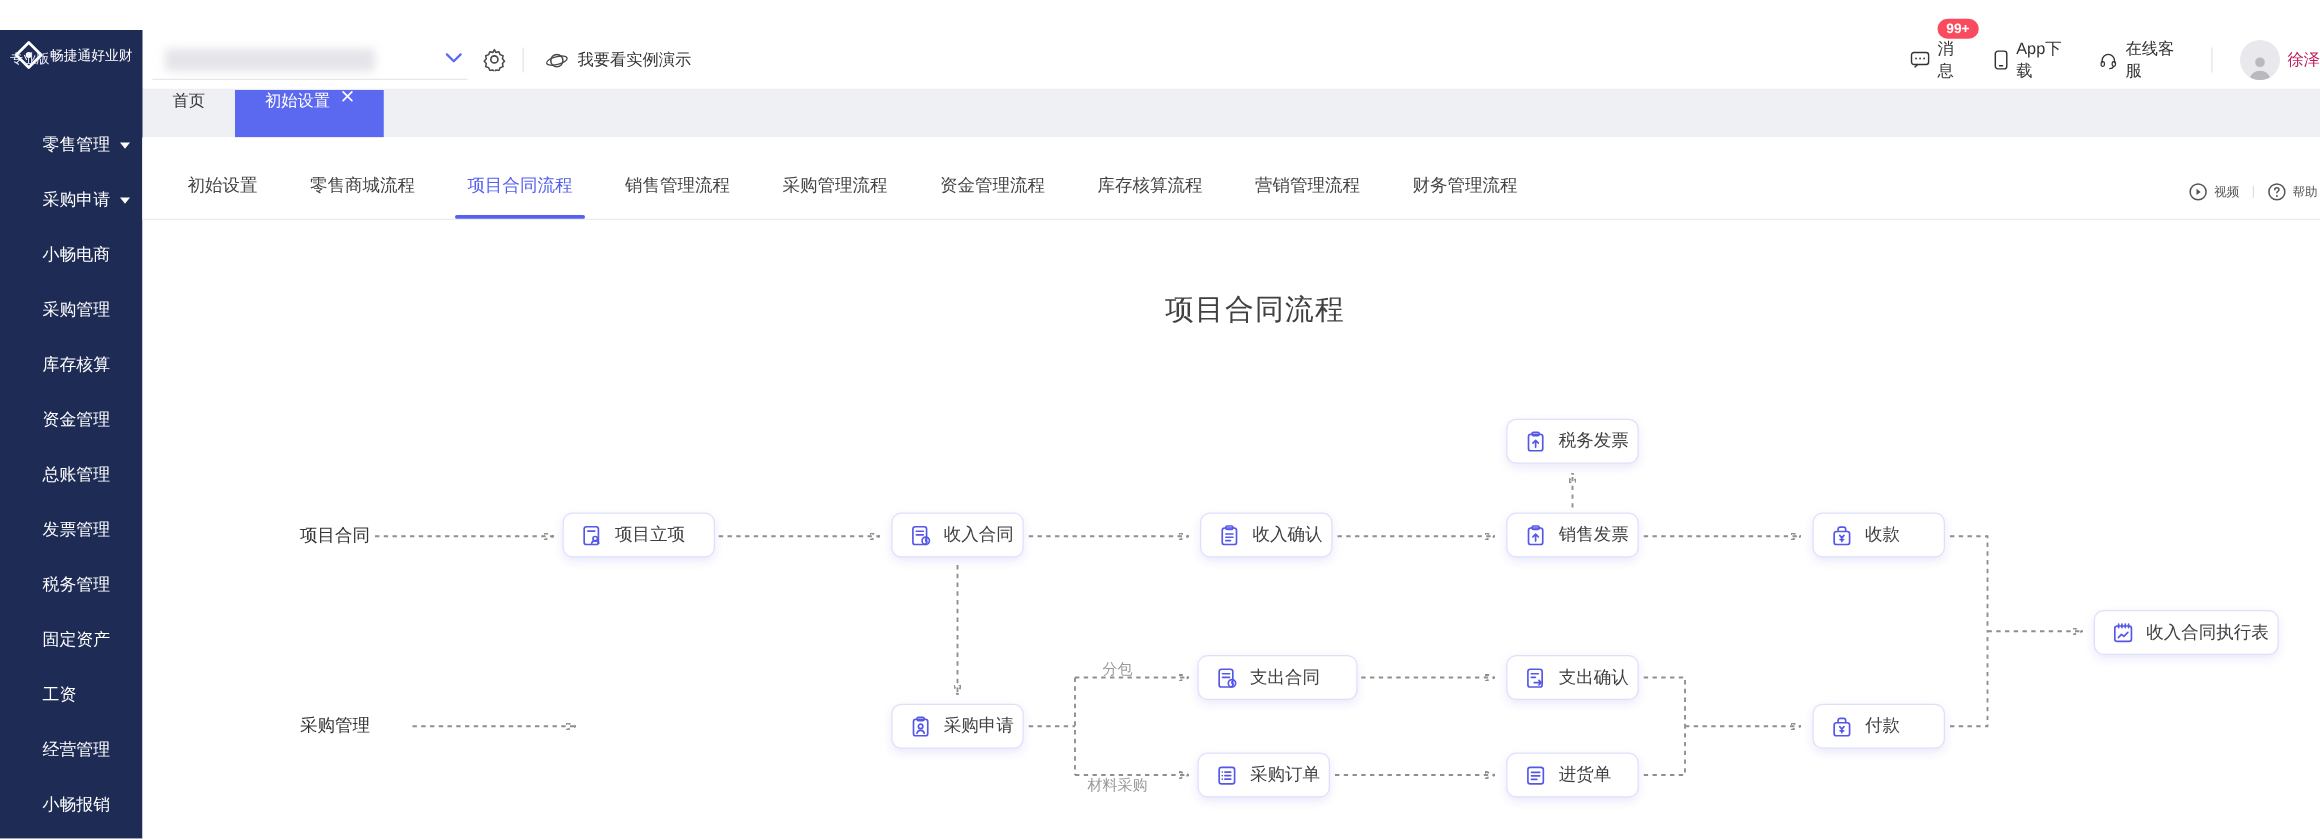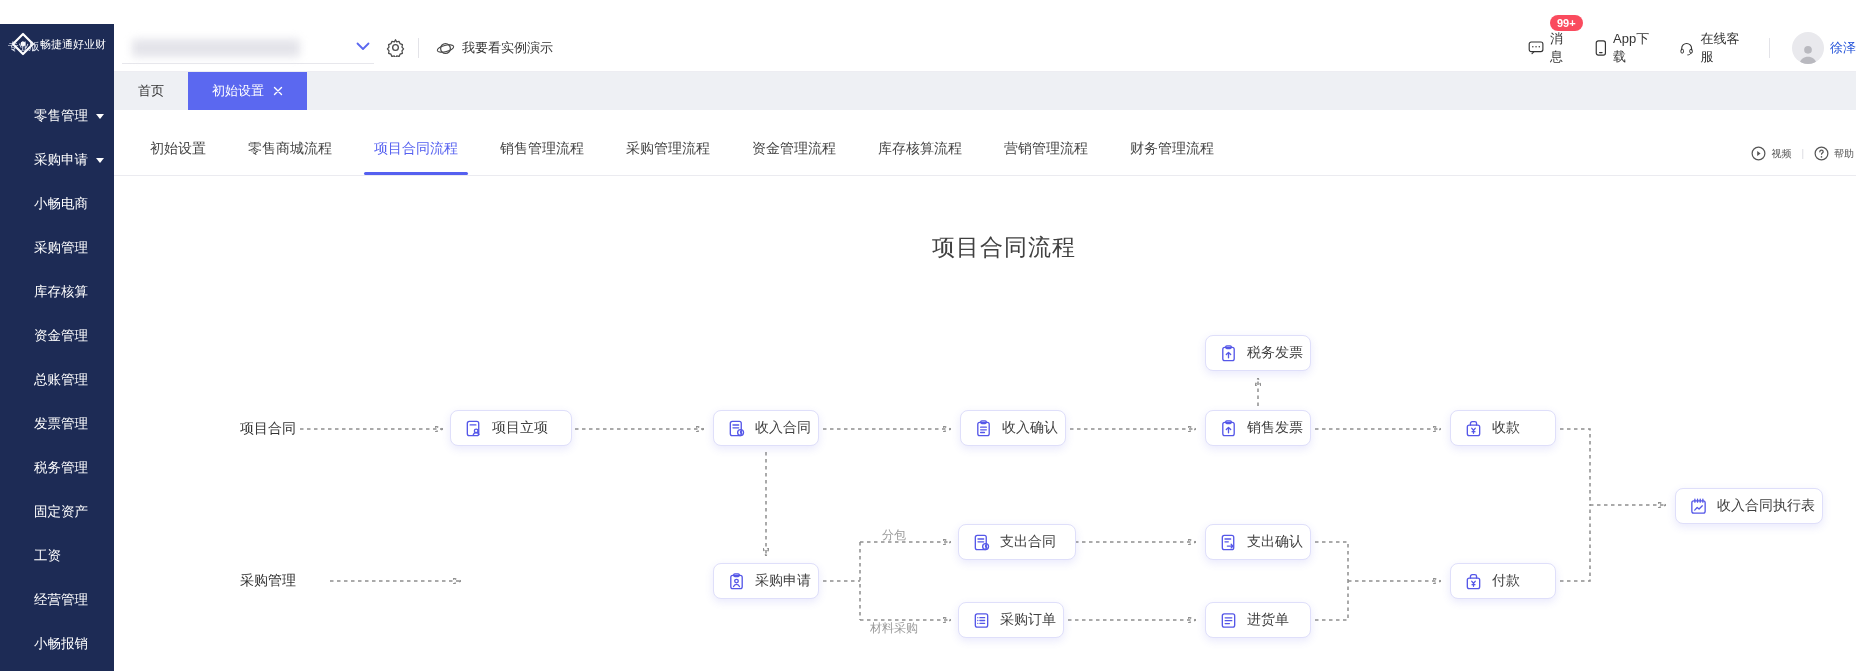--- a/index.html
+++ b/index.html
@@ -18,25 +18,25 @@
   .search-wrap { position:absolute; left:122px; top:8px; width:252px; height:32px; border-bottom:1px solid #e7e7ec; }
   .search-blur { position:absolute; left:10px; top:7px; width:168px; height:18px; background:#e4e4ea; border-radius:3px; filter:blur(4px); }
   .search-chevron { position:absolute; right:4px; top:10px; }
   .gear-btn { position:absolute; left:386px; top:14px; }
   .hdr-divider { position:absolute; top:14px; width:1px; height:20px; background:#e3e3e8; }
   .demo-link { position:absolute; left:436px; top:15px; display:flex; align-items:center; gap:7px; font-size:13px; color:#333; cursor:pointer; }
   .hdr-right { position:absolute; left:1528px; top:0; height:48px; display:flex; align-items:center; gap:22px; }
   .hdr-item { display:flex; align-items:center; gap:6px; font-size:13px; color:#333; cursor:pointer; position:relative; }
   .badge { position:absolute; left:22px; top:-15px; background:#fa4b5e; color:#fff; font-size:11px; line-height:16px; padding:0 7px; border-radius:9px; font-weight:bold; }
   .avatar { width:32px; height:32px; border-radius:50%; background:#e9e9ed; display:flex; align-items:flex-end; justify-content:center; overflow:hidden; }
-  .username { font-size:13px; color:#1d4ed8; white-space:nowrap; }
+  .username { font-size:13px; color:#be185d; white-space:nowrap; }
 
   
   .tabstrip { position:absolute; left:114px; top:72px; width:1742px; height:38px; background:#eef0f4; display:flex; align-items:stretch; }
-  .wtab { display:flex; align-items:center; padding:0 24px; font-size:13px; color:#333; cursor:pointer; }
+  .wtab { display:flex; align-items:flex-start; padding:0 24px; font-size:13px; color:#333; cursor:pointer; }
   .wtab.active { background:#5b68f0; color:#fff; gap:9px; }
 
   
   .sidebar { position:absolute; left:0; top:72px; width:114px; height:599px; background:#1d2b55; padding-top:22px; }
   .side-item { height:44px; display:flex; align-items:center; padding-left:34px; font-size:13.5px; color:#fff; cursor:pointer; }
   .caret-down { width:0; height:0; border-left:4.5px solid transparent; border-right:4.5px solid transparent; border-top:5px solid #fff; margin-left:8px; }
 
   
   .content { position:absolute; left:114px; top:110px; width:1742px; height:561px; background:#fff; }
   .subtab-bar { position:absolute; left:0; top:0; width:1742px; height:66px; border-bottom:1px solid #ebebf0; display:flex; align-items:flex-end; padding-left:36px; gap:42px; background:#fff; }
@@ -356,21 +356,21 @@
             <use href="#i-money-box"></use>
           </svg>
         <span>收款</span>
       </div>
       <div class="node" style="left:599px;top:387px;width:106px">
         <svg class="nicon">
             <use href="#i-clip-person"></use>
           </svg>
         <span>采购申请</span>
       </div>
-      <div class="node" style="left:844px;top:348px;width:118px">
+      <div class="node" style="left:844px;top:348px;width:128px">
         <svg class="nicon">
             <use href="#i-doc-clock"></use>
           </svg>
         <span>支出合同</span>
       </div>
       <div class="node" style="left:1091px;top:348px;width:106px">
         <svg class="nicon">
             <use href="#i-doc-arrow"></use>
           </svg>
         <span>支出确认</span>

